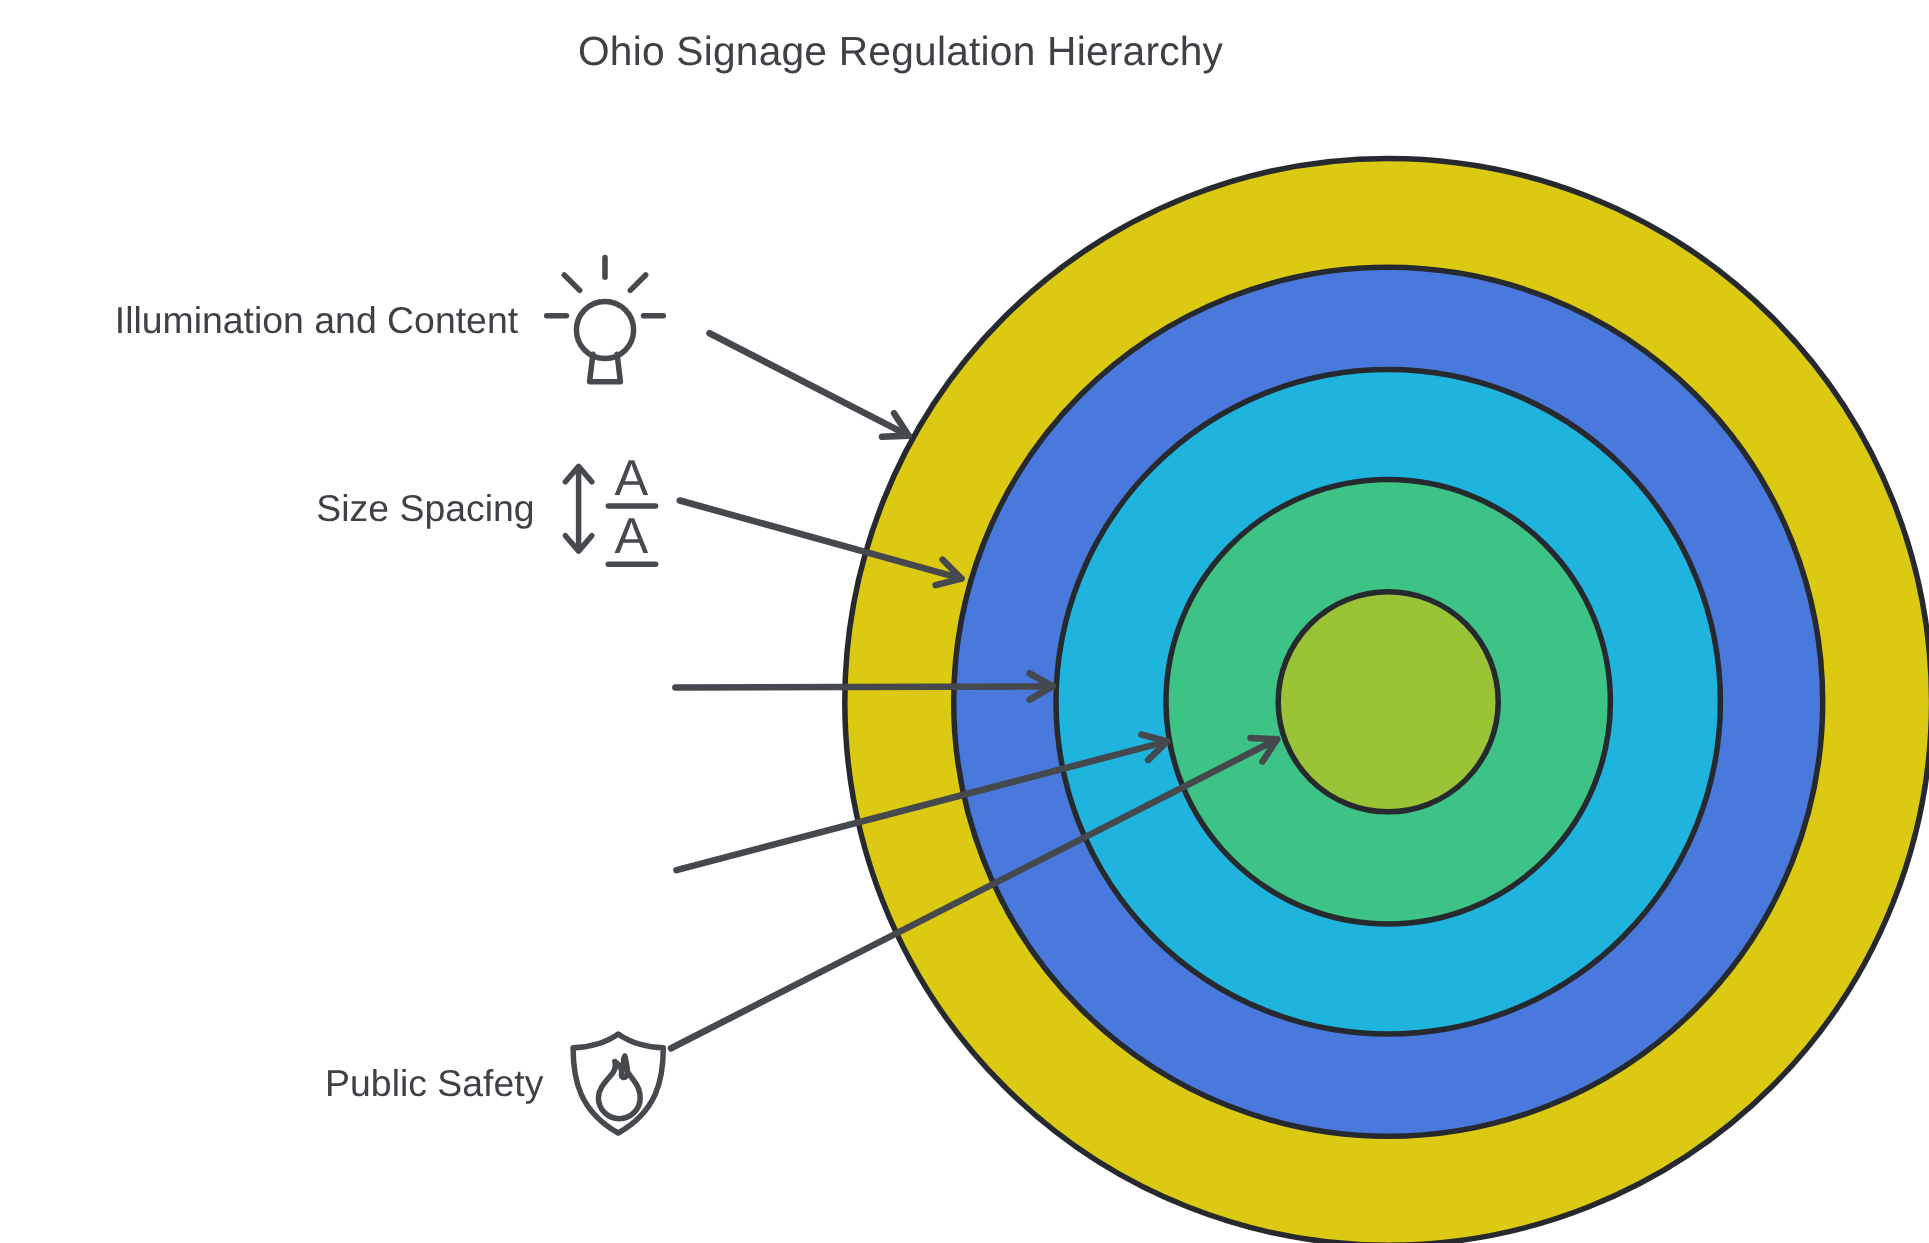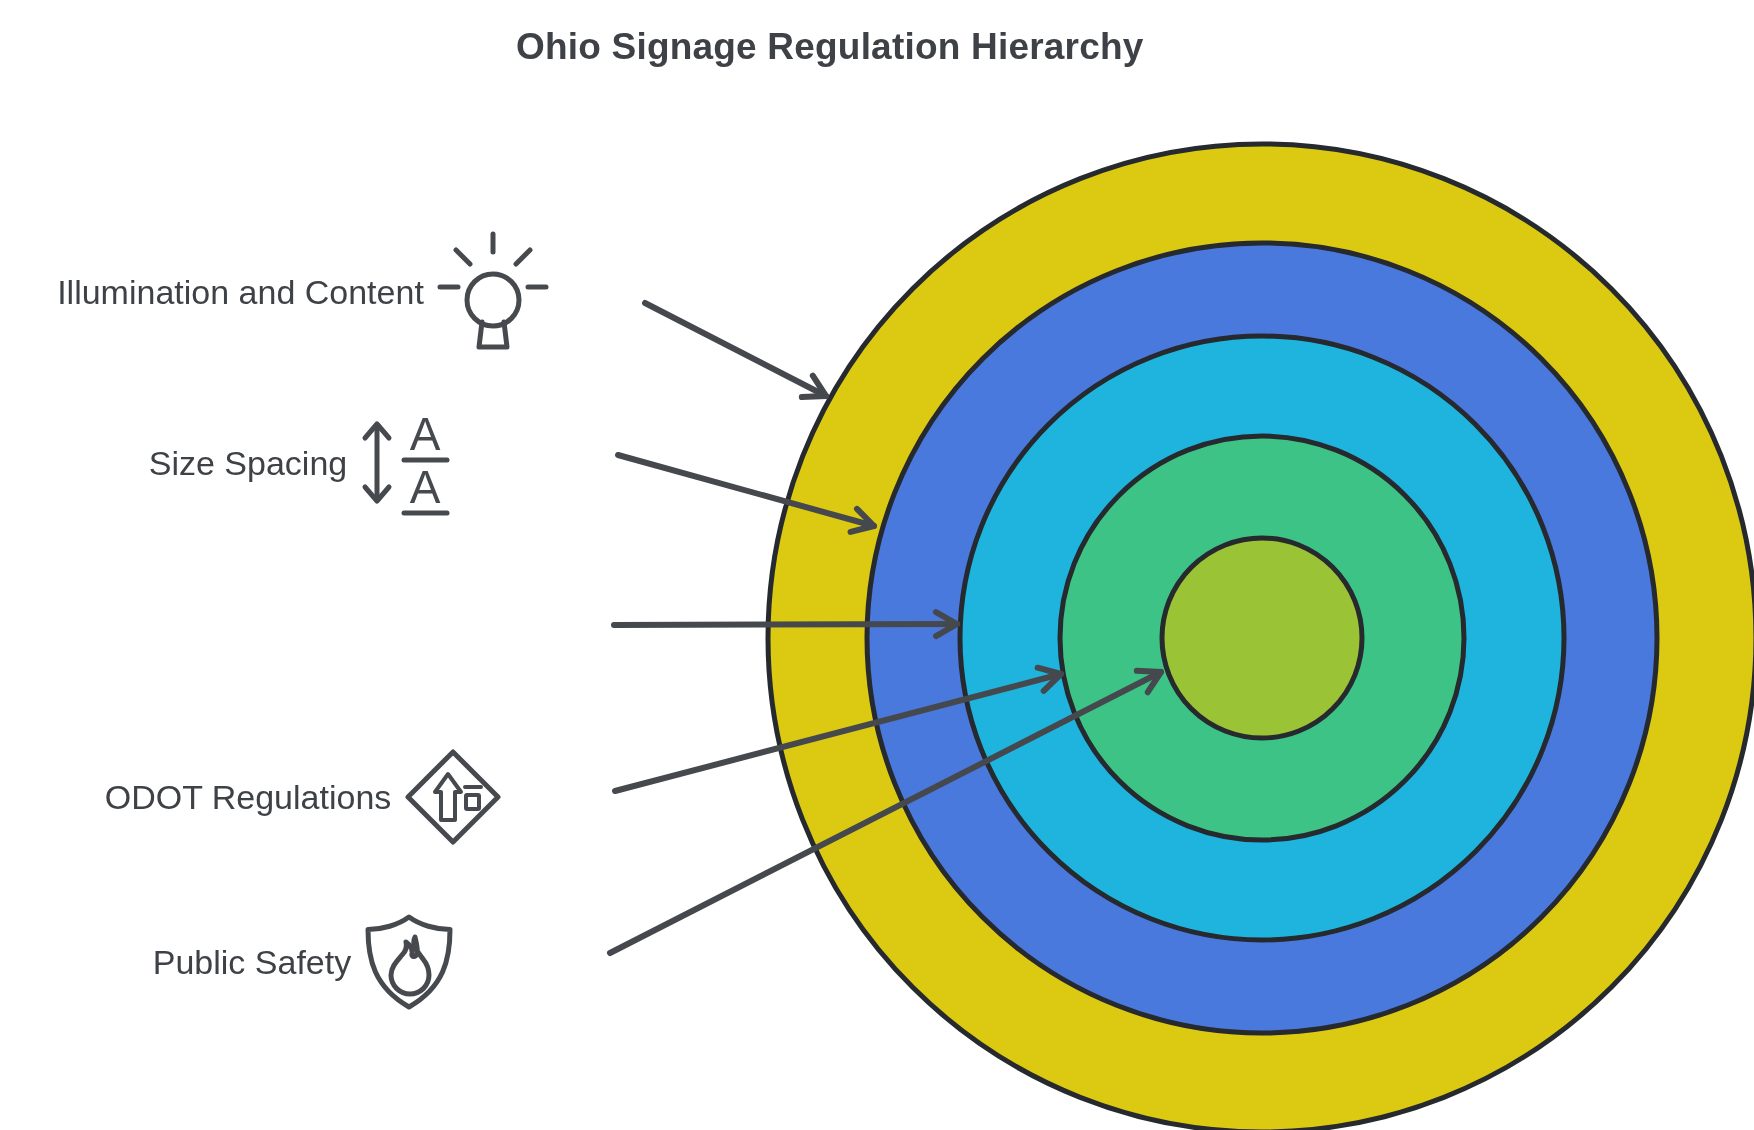--- a/index.html
+++ b/index.html
@@ -6,28 +6,28 @@
     --ring_stroke:#26292e;
     --arrow:#45494d;
     --text:#3e4247;
     --icon:#464a4e;
     --background:#ffffff;
   }
   *{margin:0;padding:0;box-sizing:border-box;}
   body{background:var(--background);font-family:"Liberation Sans", sans-serif;}
   .page{position:relative;width:1754px;height:1130px;background:var(--background);overflow:hidden;}
   .title{
-    position:absolute;left:516px;top:26px;width:640px;
-    text-align:left;font-size:37px;color:var(--text);
-    font-weight:700;letter-spacing:.2px;
+    position:absolute;left:472px;top:26px;width:640px;
+    text-align:right;font-size:37px;color:var(--text);
+    font-weight:400;letter-spacing:.2px;
   }
   .canvas{position:absolute;left:0;top:0;}
   .row{
     position:absolute;left:0;width:608px;height:130px;
-    display:flex;align-items:center;justify-content:center;gap:12px;
+    display:flex;align-items:center;justify-content:flex-end;gap:22px;
   }
   .row .label{
     font-size:34px;color:var(--text);white-space:nowrap;line-height:1;
   }
   .row .icon{display:flex;align-items:center;justify-content:center;}
   .row .icon svg{display:block;}
   .ic{stroke:var(--icon);fill:none;stroke-width:5;stroke-linecap:round;stroke-linejoin:round;}
   .ic-thin{stroke:var(--icon);fill:none;stroke-width:4;stroke-linecap:round;stroke-linejoin:round;}
   .ic-text{fill:var(--icon);font-family:"Liberation Sans", sans-serif;}
   .ring{stroke:var(--ring_stroke);stroke-width:5;}
@@ -84,33 +84,22 @@
         <path class="ic" d="M6,78 L18,92 L30,78"></path>
         <text class="ic-text" x="66" y="41" text-anchor="middle" font-size="46">A</text>
         <path class="ic" d="M45,51 L88,51"></path>
         <text class="ic-text" x="66" y="94" text-anchor="middle" font-size="46">A</text>
         <path class="ic" d="M45,104 L88,104"></path>
       </svg>
     </span>
   </div>
 
 
-  <div class="row" style="top:732px">
-    <span class="label">ODOT Regulations</span>
-    <span class="icon">
-      <svg width="100" height="100" viewBox="0 0 100 100">
-        <path class="ic" d="M50,5 L95,50 L50,95 L5,50 Z" stroke-width="5.5"></path>
-        <path class="ic-thin" d="M32,45 L45,27 L58,45 L52,45 L52,73 L38,73 L38,45 Z"></path>
-        <path class="ic-thin" d="M62,40 L78,40"></path>
-        <rect class="ic-thin" x="63" y="48" width="13" height="14" rx="1"></rect>
-      </svg>
-    </span>
-  </div>
 
-  <div class="row" style="top:897px">
+  <div class="row" style="top:920px">
     <span class="label">Public Safety</span>
     <span class="icon">
       <svg width="92" height="100" viewBox="0 0 92 100">
         <path class="ic" d="M46,5 C57,13 73,17.5 87,17.5 C87,47 81,75 46,95 C11,75 5,47 5,17.5 C19,17.5 35,13 46,5 Z"></path>
         <path class="ic" d="M52,25 C48,33 55,40 60,47 C64,52 66,57 66,63 C66,74 57,82 47,82 C37,82 28,74 28,63 C28,55 34,49 39,43 C43,39 44,34 43,30 C47,33 50,36 49,41 C48,45 52,46 54,42 C55,39 54,33 52,25 Z"></path>
       </svg>
     </span>
   </div>
 
 </div>

